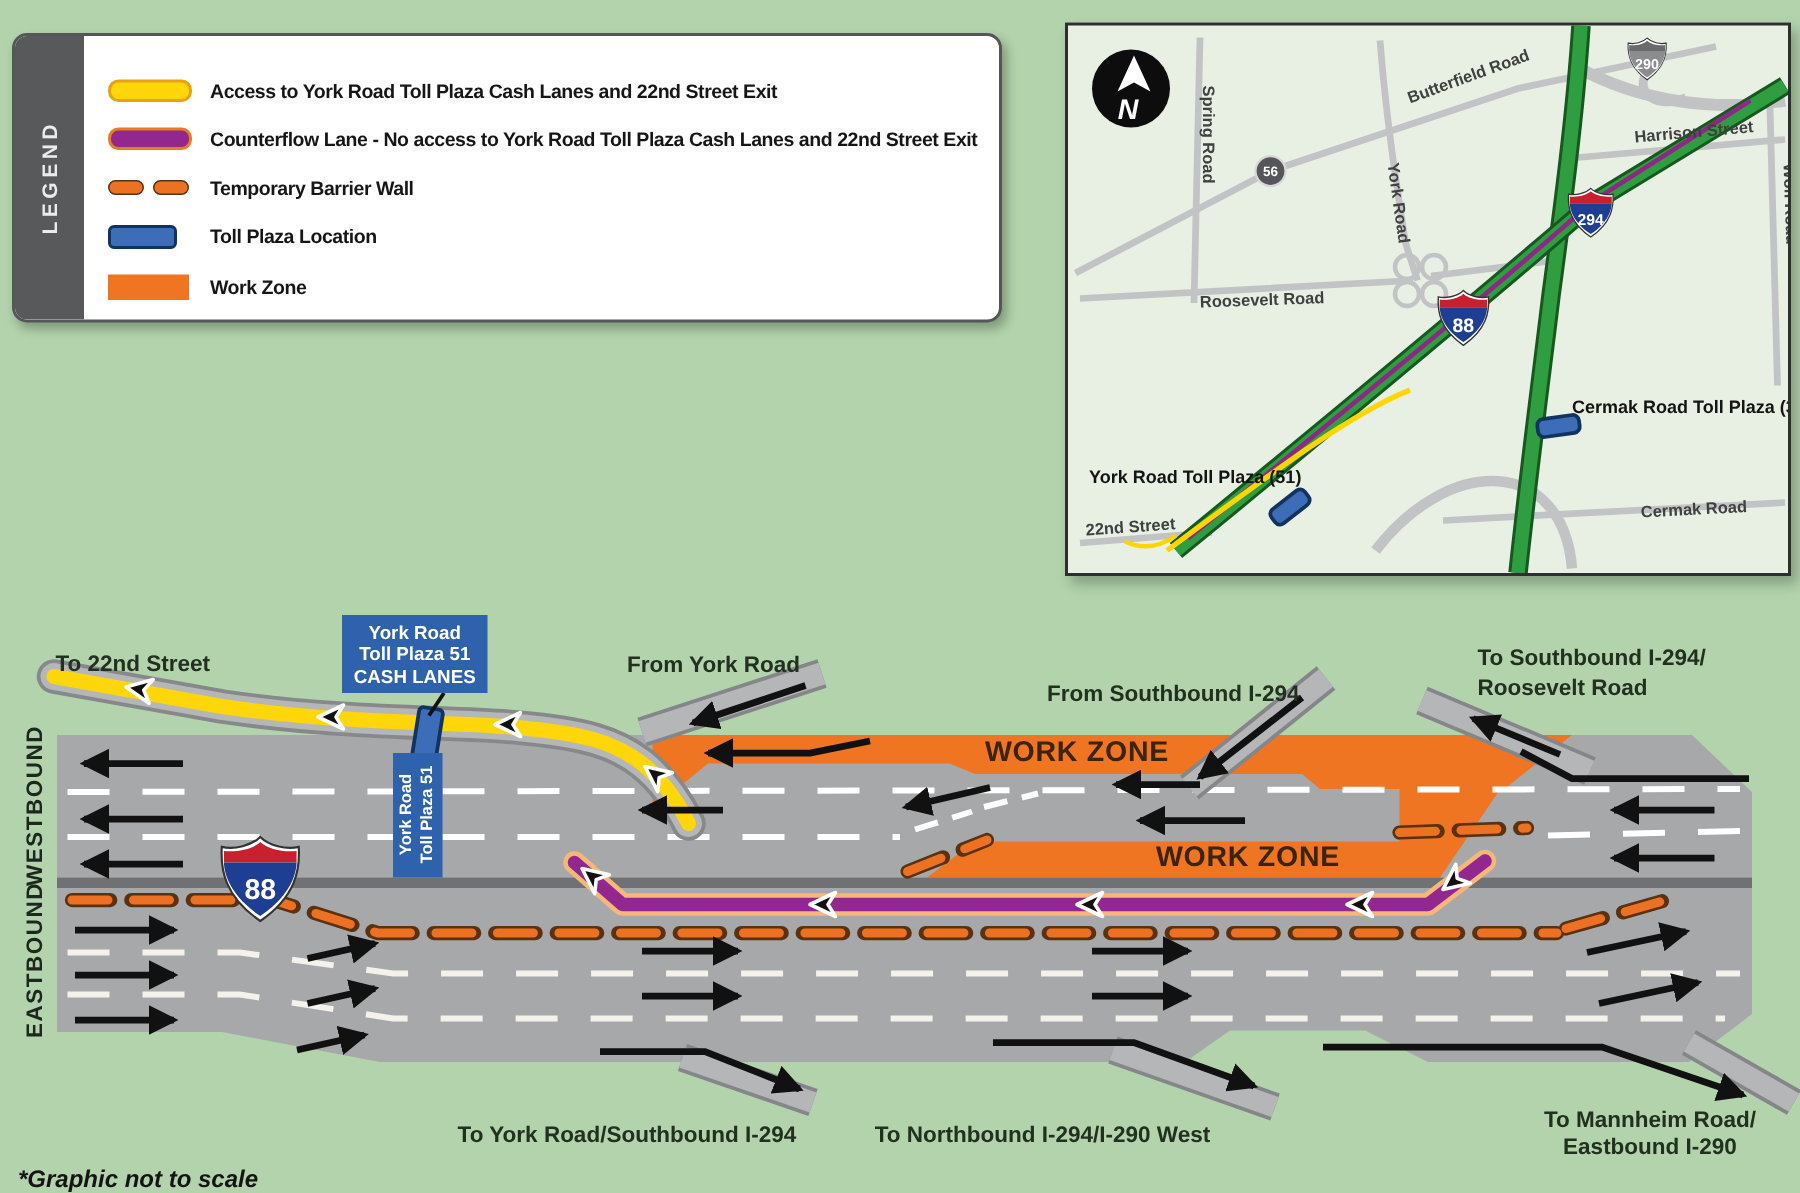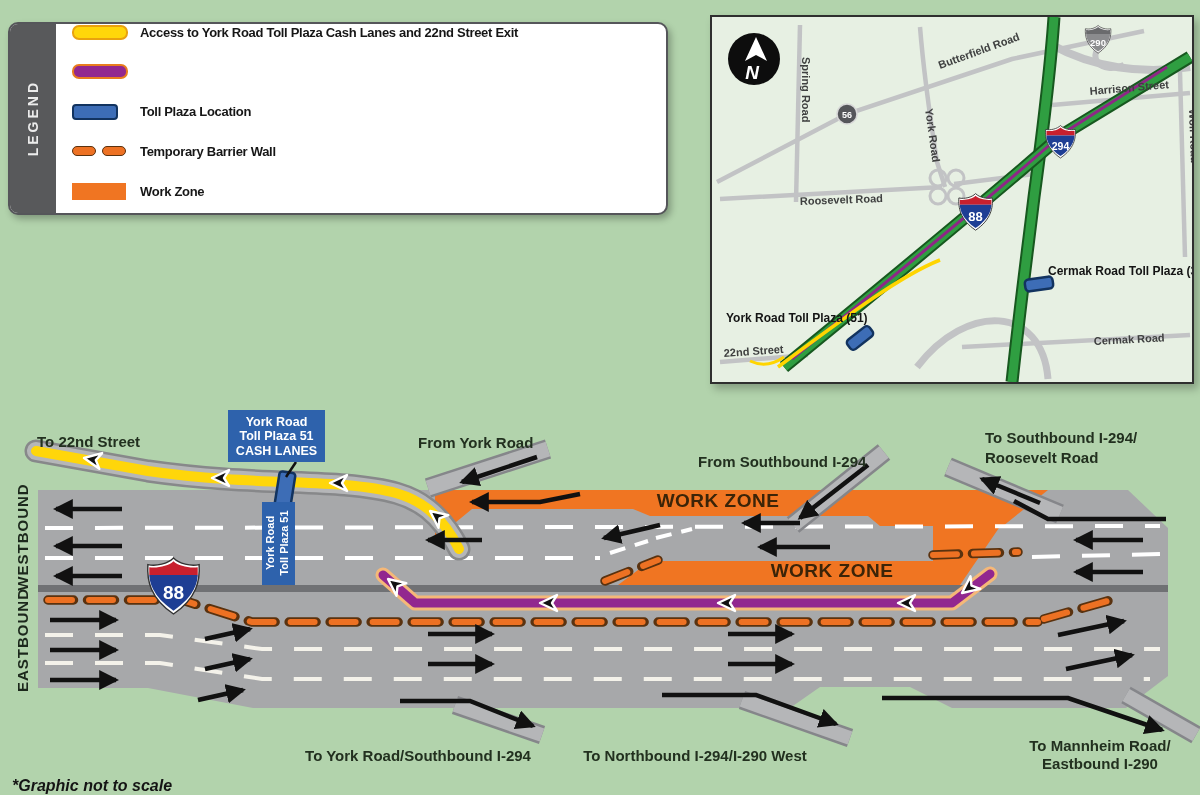--- a/index.html
+++ b/index.html
@@ -19,21 +19,21 @@
   .legend-bar{
     width:46px;background:#58595b;display:flex;align-items:center;justify-content:center;
     flex:0 0 46px;
   }
   .legend-bar span{
     writing-mode:vertical-rl;transform:rotate(180deg);
     color:#ececec;font-weight:bold;font-size:14px;letter-spacing:3px;
   }
   .legend-items{
     flex:1;display:flex;flex-direction:column;justify-content:space-between;
-    padding:1px 6px 13px 16px;box-sizing:border-box;
+    padding:29px 6px 13px 16px;box-sizing:border-box;
   }
   .legend-row{display:flex;align-items:center;}
   .swatch-zone{width:56px;flex:0 0 56px;display:flex;align-items:center;}
   .legend-label{margin-left:12px;font-weight:bold;font-size:13px;letter-spacing:-.3px;color:#161616;white-space:nowrap;}
   .sw-yellow{width:52px;height:11px;border-radius:7px;background:#ffd60a;border:2px solid #e9a10e;}
   .sw-purple{width:52px;height:11px;border-radius:7px;background:#92278f;border:2px solid #e87c1e;}
   .sw-barrier{display:flex;gap:6px;}
   .sw-barrier i{display:block;width:22px;height:8px;border-radius:5px;background:#ed7123;border:1.5px solid #5a320f;}
   .sw-toll{width:42px;height:12px;border-radius:4px;background:#3d6db6;border:2.5px solid #12335f;}
   .sw-work{width:54px;height:17px;background:#f07522;}
@@ -69,33 +69,34 @@
     <div class="legend-row">
       <span class="swatch-zone">
           <i class="sw-yellow"></i>
         </span>
       <span class="legend-label">Access to York Road Toll Plaza Cash Lanes and 22nd Street Exit</span>
     </div>
     <div class="legend-row">
       <span class="swatch-zone">
           <i class="sw-purple"></i>
         </span>
-    </div>
-    <div class="legend-row">
-      <span class="swatch-zone">
-          <i class="sw-toll"></i>
-        </span>
-      <span class="legend-label">Toll Plaza Location</span>
+      <span class="legend-label">Counterflow Lane - No access to York Road Toll Plaza Cash Lanes and 22nd Street Exit</span>
     </div>
     <div class="legend-row">
       <span class="swatch-zone sw-barrier">
           <i></i>
           <i></i>
         </span>
       <span class="legend-label">Temporary Barrier Wall</span>
+    </div>
+    <div class="legend-row">
+      <span class="swatch-zone">
+          <i class="sw-toll"></i>
+        </span>
+      <span class="legend-label">Toll Plaza Location</span>
     </div>
     <div class="legend-row">
       <span class="swatch-zone">
           <i class="sw-work"></i>
         </span>
       <span class="legend-label">Work Zone</span>
     </div>
   </div>
 </div>
 

